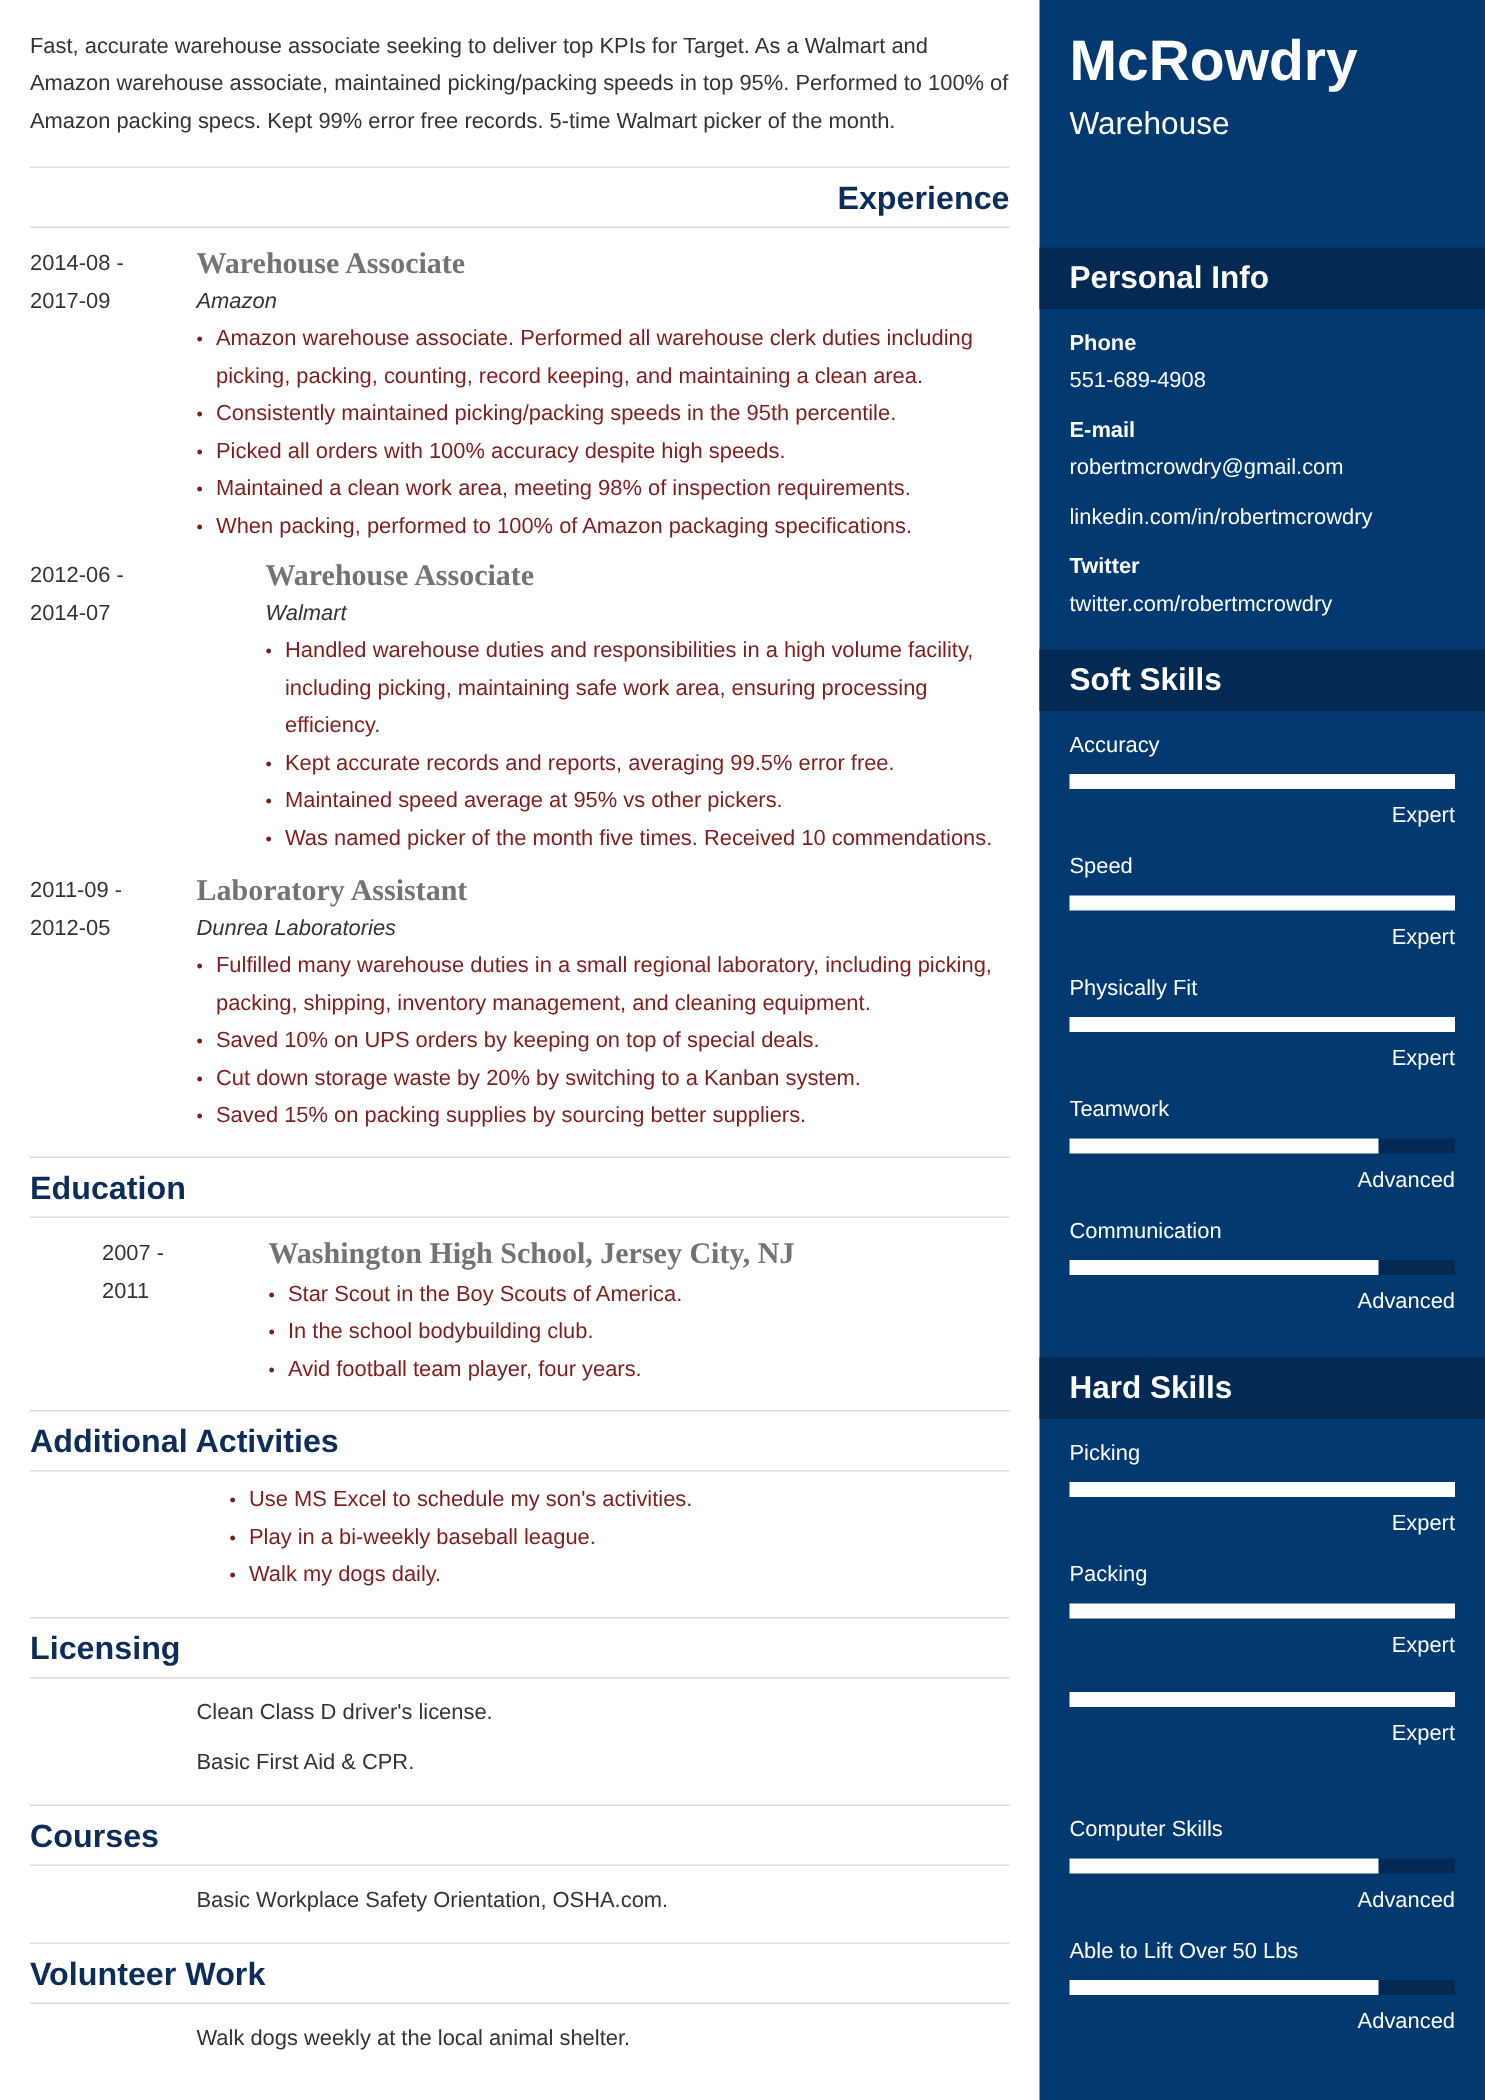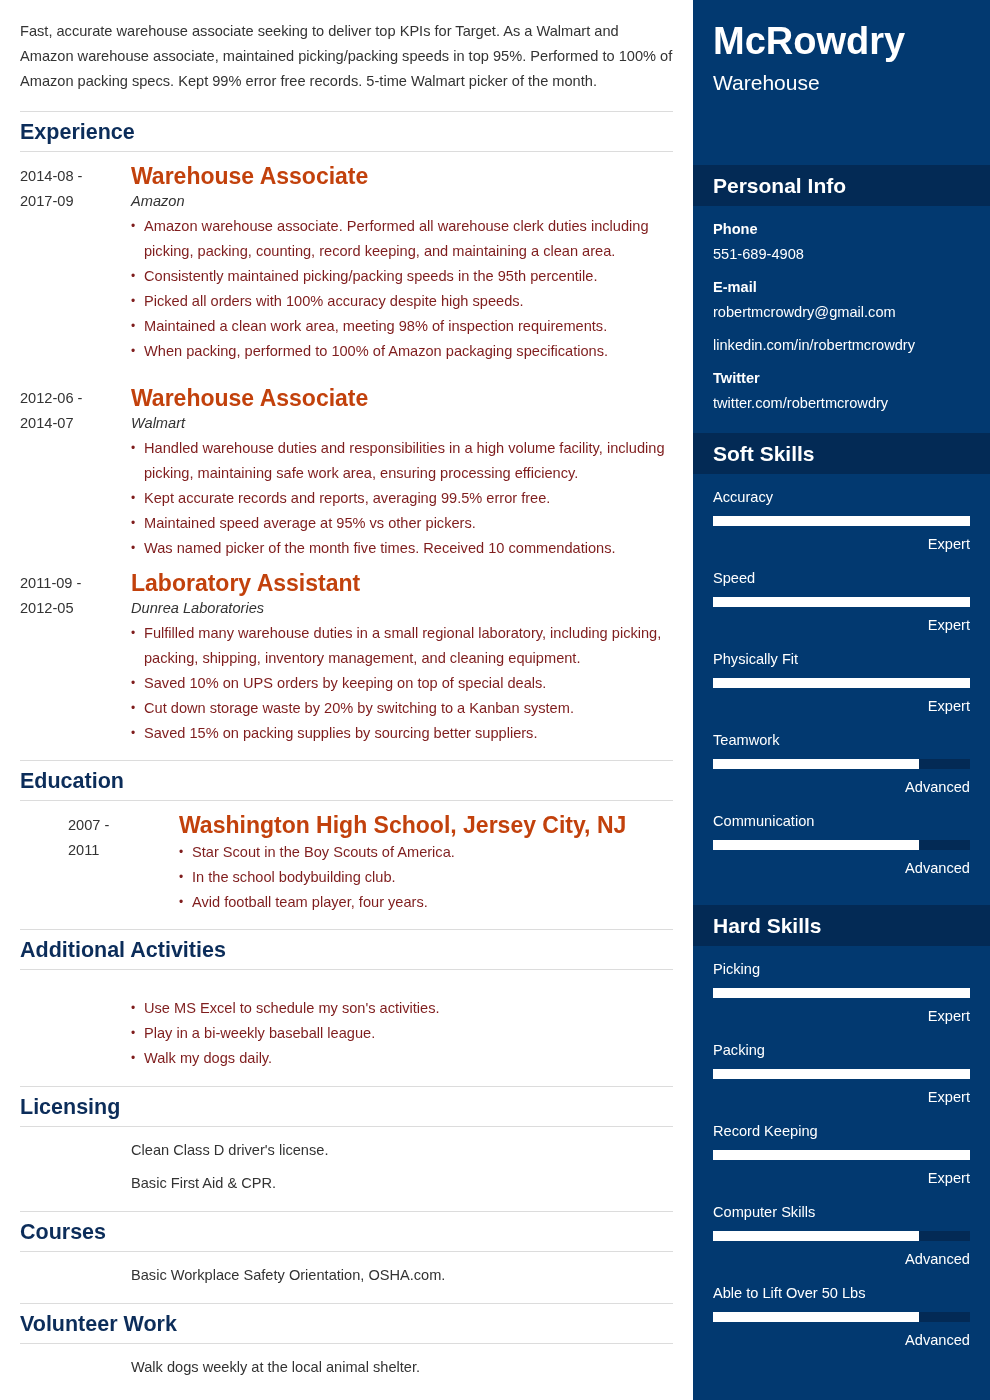--- a/index.html
+++ b/index.html
@@ -28,22 +28,23 @@
       line-height: 24px;
       width: 653px;
     }
     .entry { display: flex; width: 653px; }
     .entry .date {
       width: 111px; flex: none;
       font-size: 14.6px; line-height: 25px; color: #333;
     }
     .entry .body { flex: 1; }
     .entry .title {
-      font-size: 23px; font-weight: bold; color: #c2410c;
+      font-size: 20px; font-weight: bold; color: #737373;
       line-height: 25px;
+      font-family: Liberation Serif, serif;
     }
     .entry .company {
       font-size: 14.6px; font-style: italic; color: #333; line-height: 25px;
     }
     .bullets { list-style: none; }
     .bullets li {
       position: relative; padding-left: 13px;
       font-size: 14.6px; line-height: 25px; color: #7f1d1d;
     }
     .bullets li::before {
@@ -90,41 +91,41 @@
     }
   </style>
 </head>
 <body>
 
 <div class="page">
 
   <div class="main">
     <p class="summary">Fast, accurate warehouse associate seeking to deliver top KPIs for Target. As a Walmart and Amazon warehouse associate, maintained picking/packing speeds in top 95%. Performed to 100% of Amazon packing specs. Kept 99% error free records. 5-time Walmart picker of the month.</p>
 
-    <div class="section-title" style="margin-top:17px;">Experience</div>
+    <div class="section-title" style="margin-top:17px;text-align:right;">Experience</div>
 
     <div class="entry" style="margin-top:12px;">
       <div class="date">
         <div>2014-08 -</div>
         <div>2017-09</div>
       </div>
       <div class="body">
         <div class="title">Warehouse Associate</div>
         <div class="company">Amazon</div>
         <ul class="bullets">
           <li>Amazon warehouse associate. Performed all warehouse clerk duties including picking, packing, counting, record keeping, and maintaining a clean area.</li>
           <li>Consistently maintained picking/packing speeds in the 95th percentile.</li>
           <li>Picked all orders with 100% accuracy despite high speeds.</li>
           <li>Maintained a clean work area, meeting 98% of inspection requirements.</li>
           <li>When packing, performed to 100% of Amazon packaging specifications.</li>
         </ul>
       </div>
     </div>
 
-    <div class="entry" style="margin-top:22px;">
+    <div class="entry" style="margin-top:8px;gap:46px;">
       <div class="date">
         <div>2012-06 -</div>
         <div>2014-07</div>
       </div>
       <div class="body">
         <div class="title">Warehouse Associate</div>
         <div class="company">Walmart</div>
         <ul class="bullets">
           <li>Handled warehouse duties and responsibilities in a high volume facility, including picking, maintaining safe work area, ensuring processing efficiency.</li>
           <li>Kept accurate records and reports, averaging 99.5% error free.</li>
@@ -161,21 +162,21 @@
         <div class="title">Washington High School, Jersey City, NJ</div>
         <ul class="bullets" style="margin-top:2px;">
           <li>Star Scout in the Boy Scouts of America.</li>
           <li>In the school bodybuilding club.</li>
           <li>Avid football team player, four years.</li>
         </ul>
       </div>
     </div>
 
     <div class="section-title" style="margin-top:14px;">Additional Activities</div>
-    <div class="entry" style="margin-top:26px;">
+    <div class="entry" style="margin-top:7px;gap:22px;">
       <div class="date"></div>
       <div class="body">
         <ul class="bullets">
           <li>Use MS Excel to schedule my son's activities.</li>
           <li>Play in a bi-weekly baseball league.</li>
           <li>Walk my dogs daily.</li>
         </ul>
       </div>
     </div>
 
@@ -273,21 +274,20 @@
         <div class="skill-level">Expert</div>
       </div>
       <div class="skill">
         <div class="skill-name">Packing</div>
         <div class="skill-bar">
             <div class="skill-fill" style="width: 100%;"></div>
           </div>
         <div class="skill-level">Expert</div>
       </div>
       <div class="skill">
-        <div class="skill-name">Record Keeping</div>
         <div class="skill-bar">
             <div class="skill-fill" style="width: 100%;"></div>
           </div>
         <div class="skill-level">Expert</div>
       </div>
       <div class="skill">
         <div class="skill-name">Computer Skills</div>
         <div class="skill-bar">
             <div class="skill-fill" style="width: 80%;"></div>
           </div>

